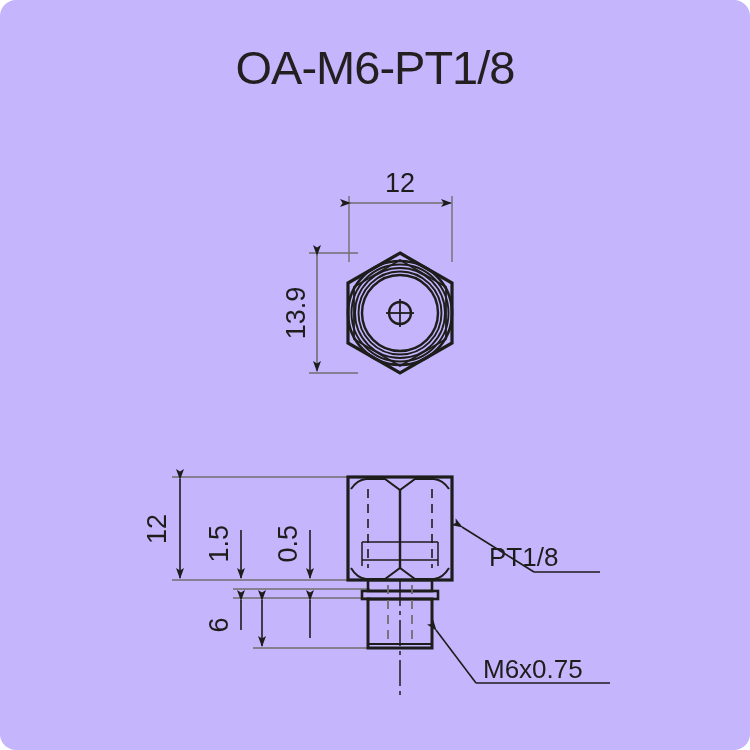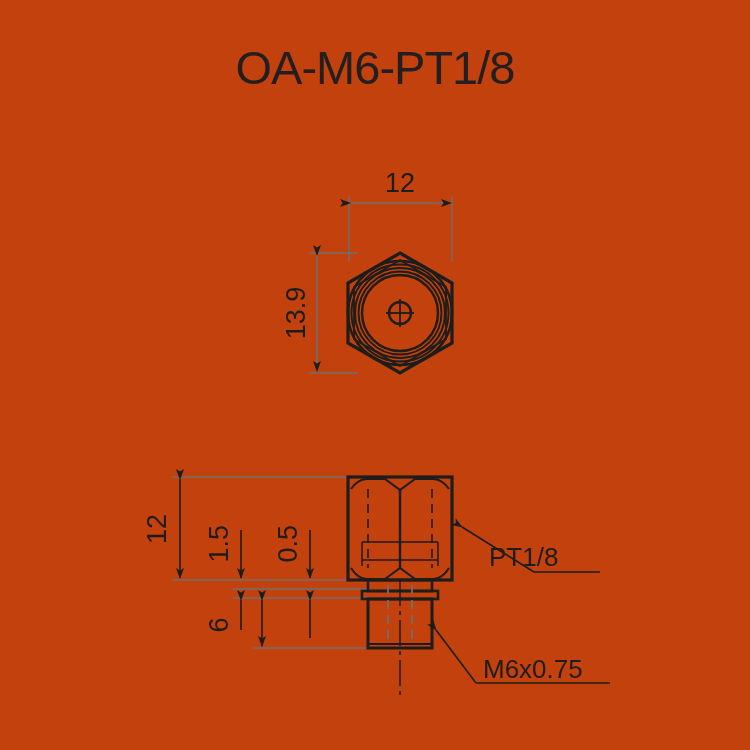--- a/index.html
+++ b/index.html
@@ -11,21 +11,22 @@
     width: 750px;
     height: 750px;
     overflow: hidden;
     font-family: "Liberation Sans", sans-serif;
     color: #1d1d1b;
   }
   #page {
     position: relative;
     width: 750px;
     height: 750px;
-    background: #c2410c;
+    background: #c4b5fd;
+    border-radius: 16px;
   }
   #title {
     position: absolute;
     left: 0;
     top: 40px;
     width: 750px;
     text-align: center;
     font-size: 47px;
     font-weight: 500;
     letter-spacing: -1px;

